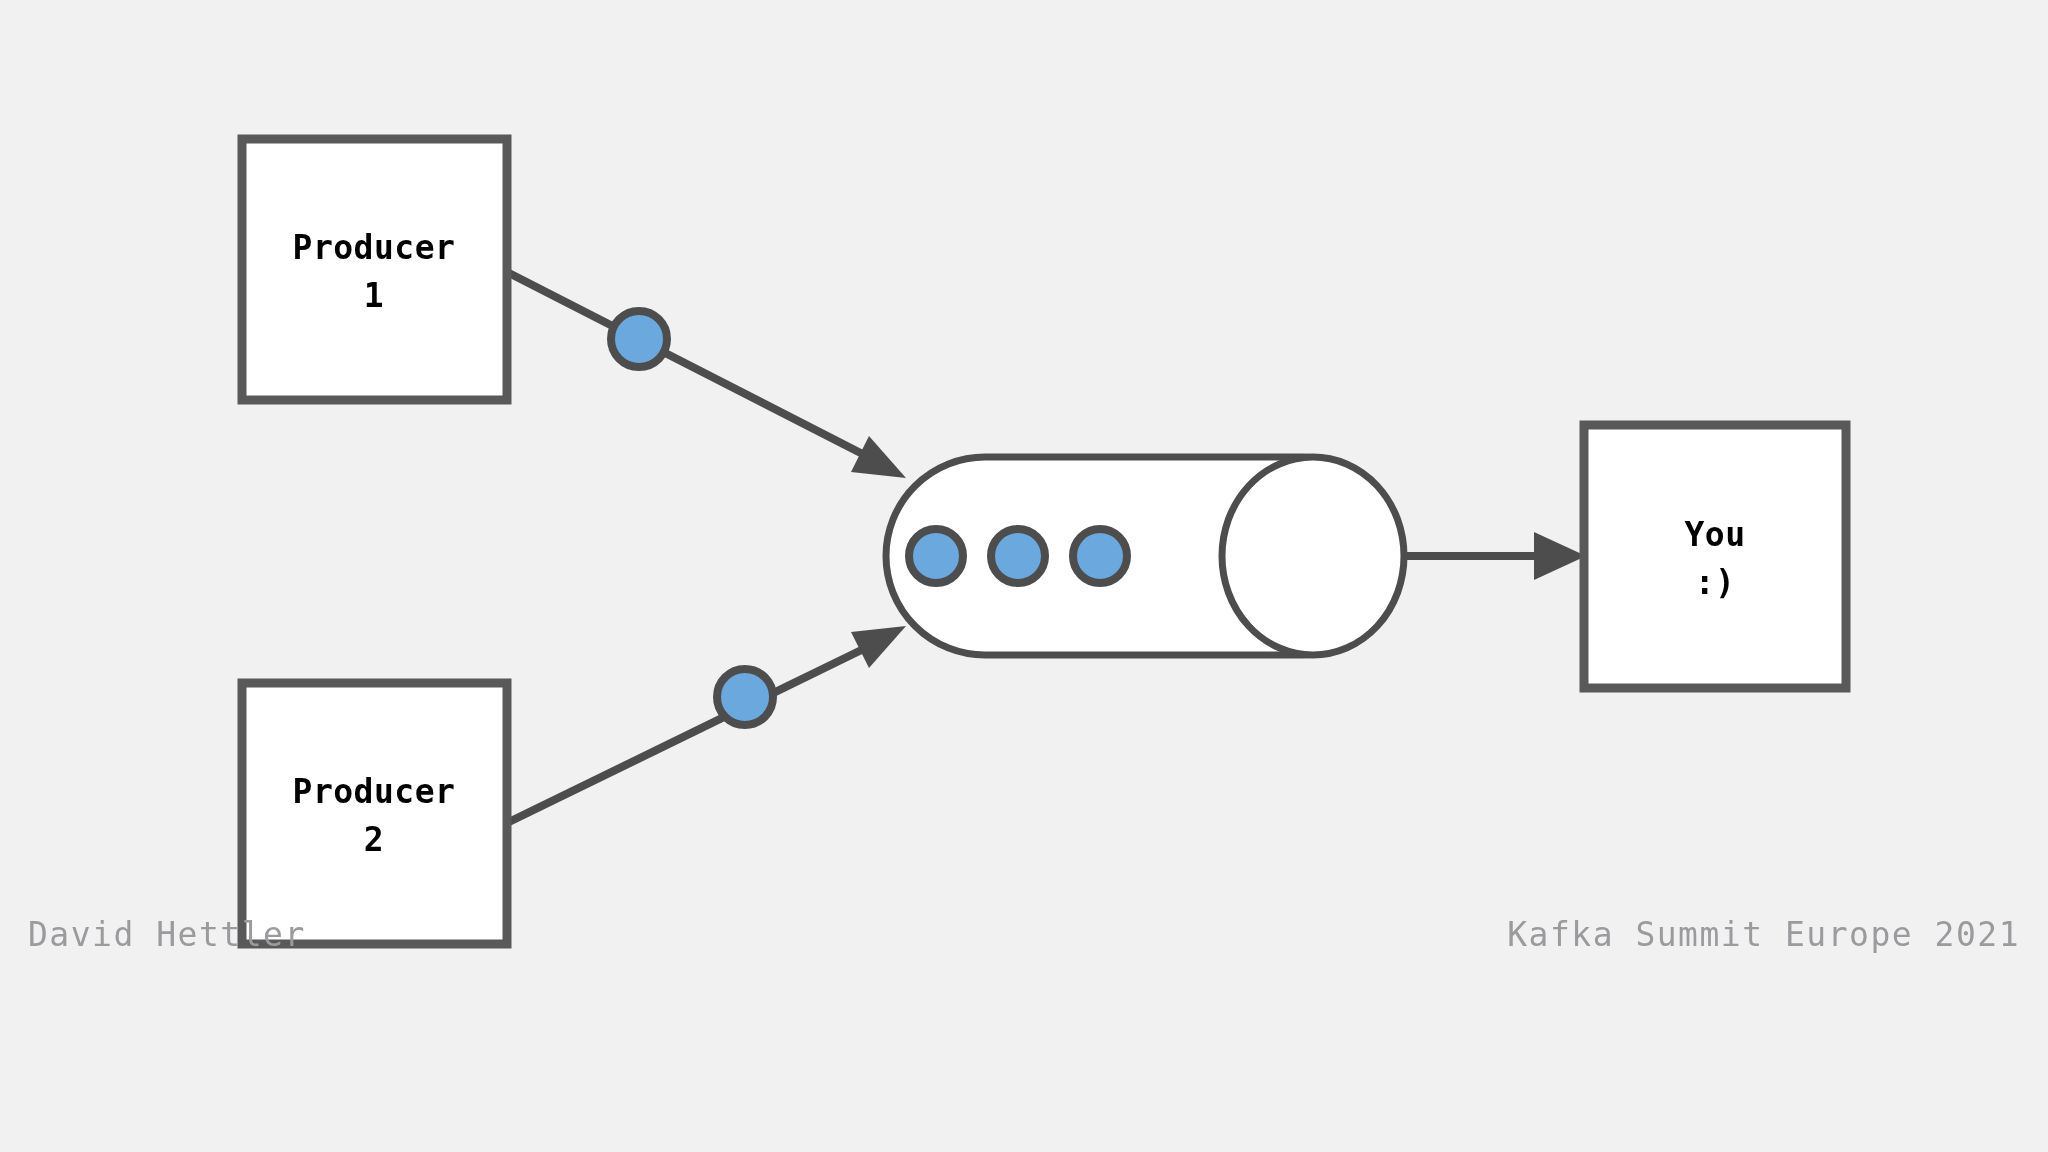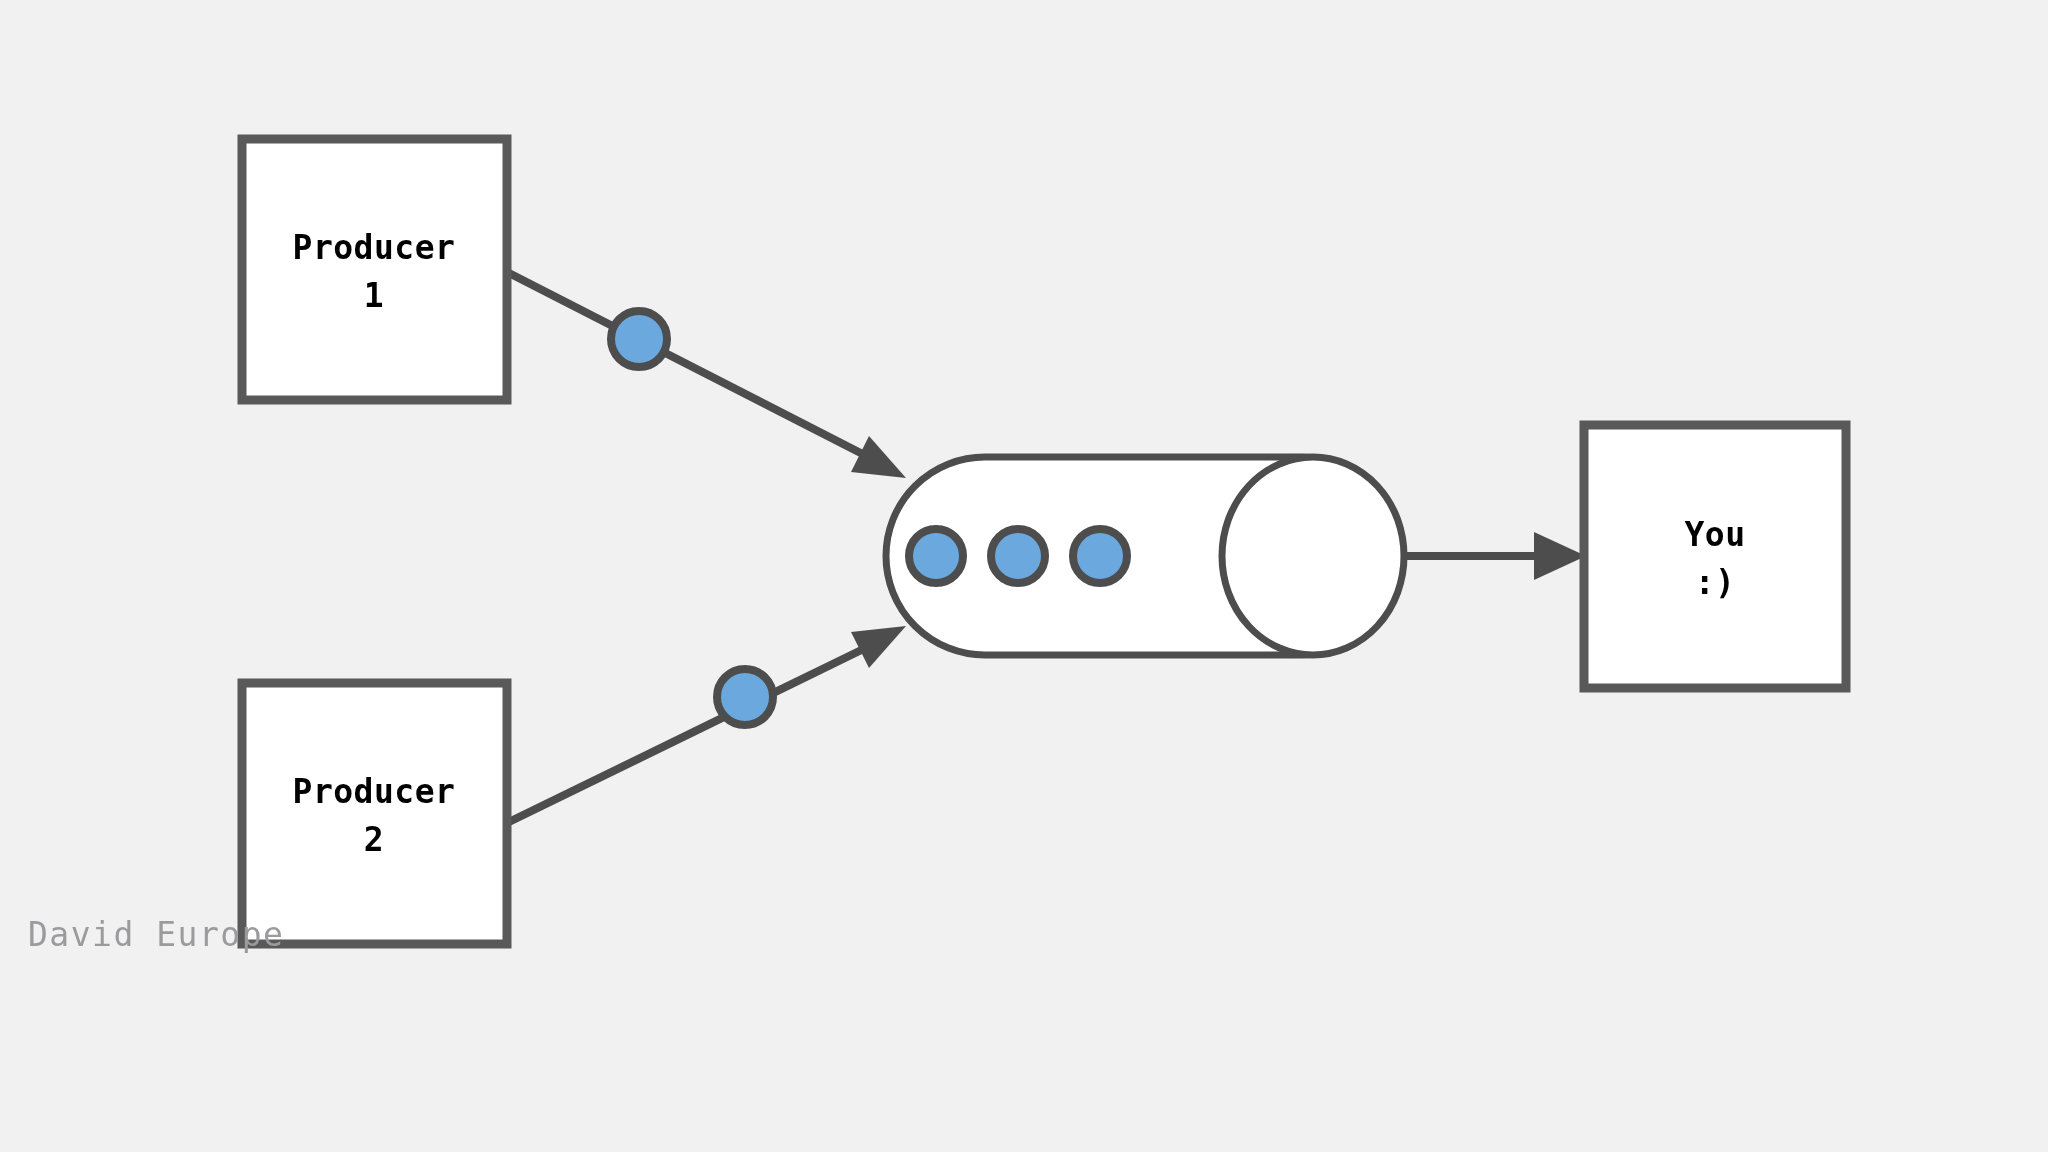--- a/index.html
+++ b/index.html
@@ -118,16 +118,17 @@
     </g>
 
     <g>
       <rect class="node-box-rect" x="1584" y="425" width="262" height="263"></rect>
       <text class="node-label" x="1715" y="546">You</text>
       <text class="node-label" x="1715" y="594">:)</text>
     </g>
 
   </svg>
 
-  <div class="footer-text" id="footer-left">David Europe</div>
+  <div class="footer-text" id="footer-left">David Hettler</div>
 
+  <div class="footer-text" id="footer-right">Kafka Summit Europe 2021</div>
 
 </div>
 
 </body></html>

